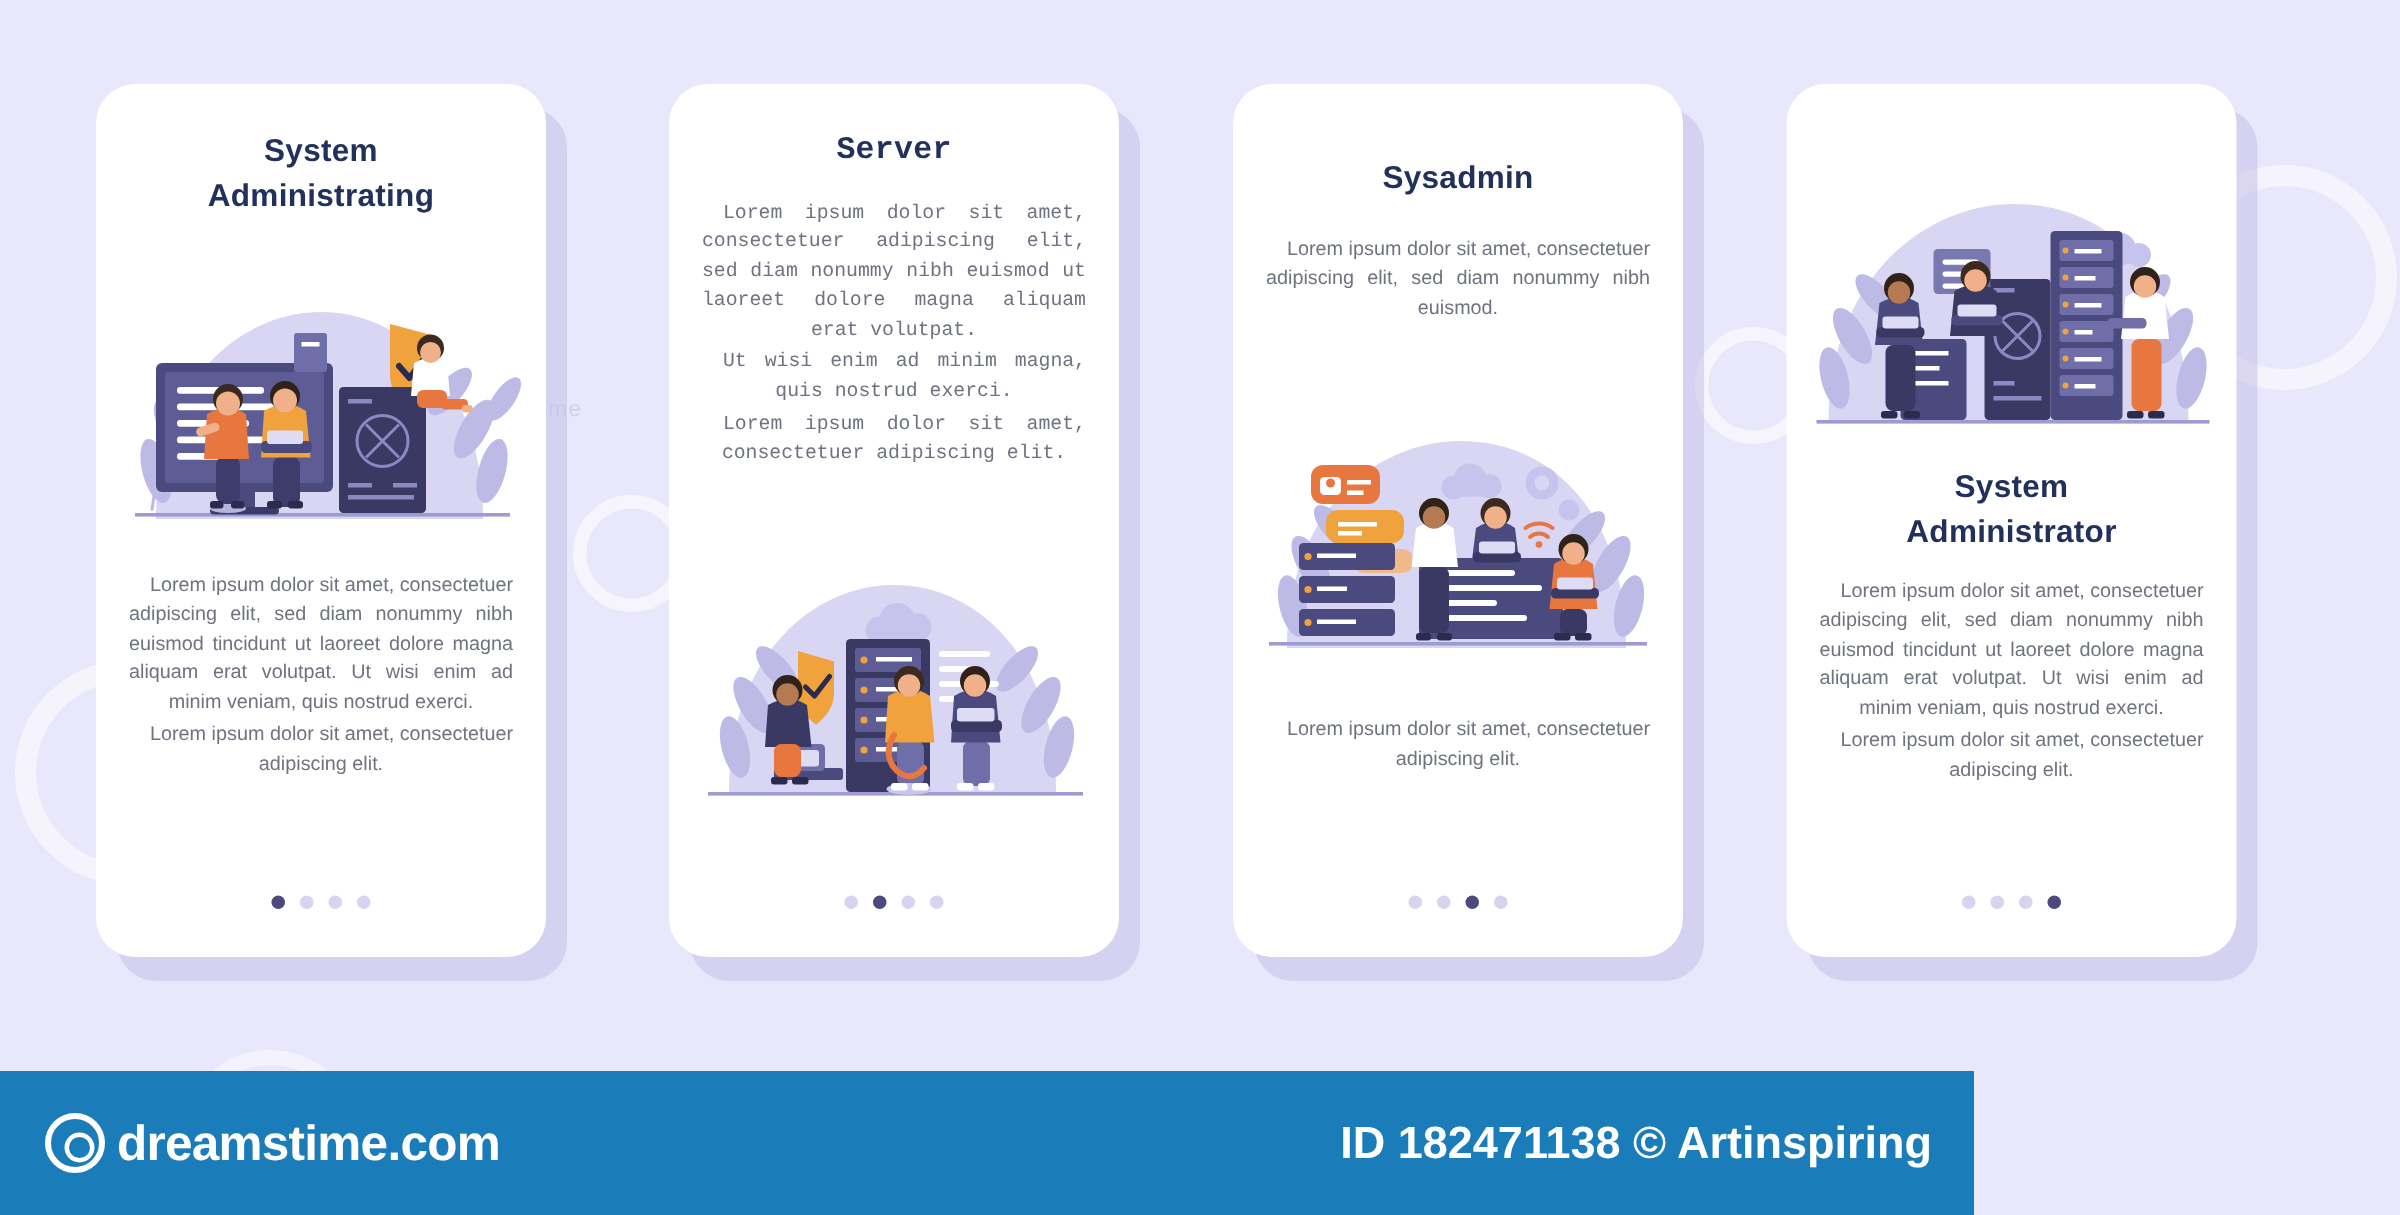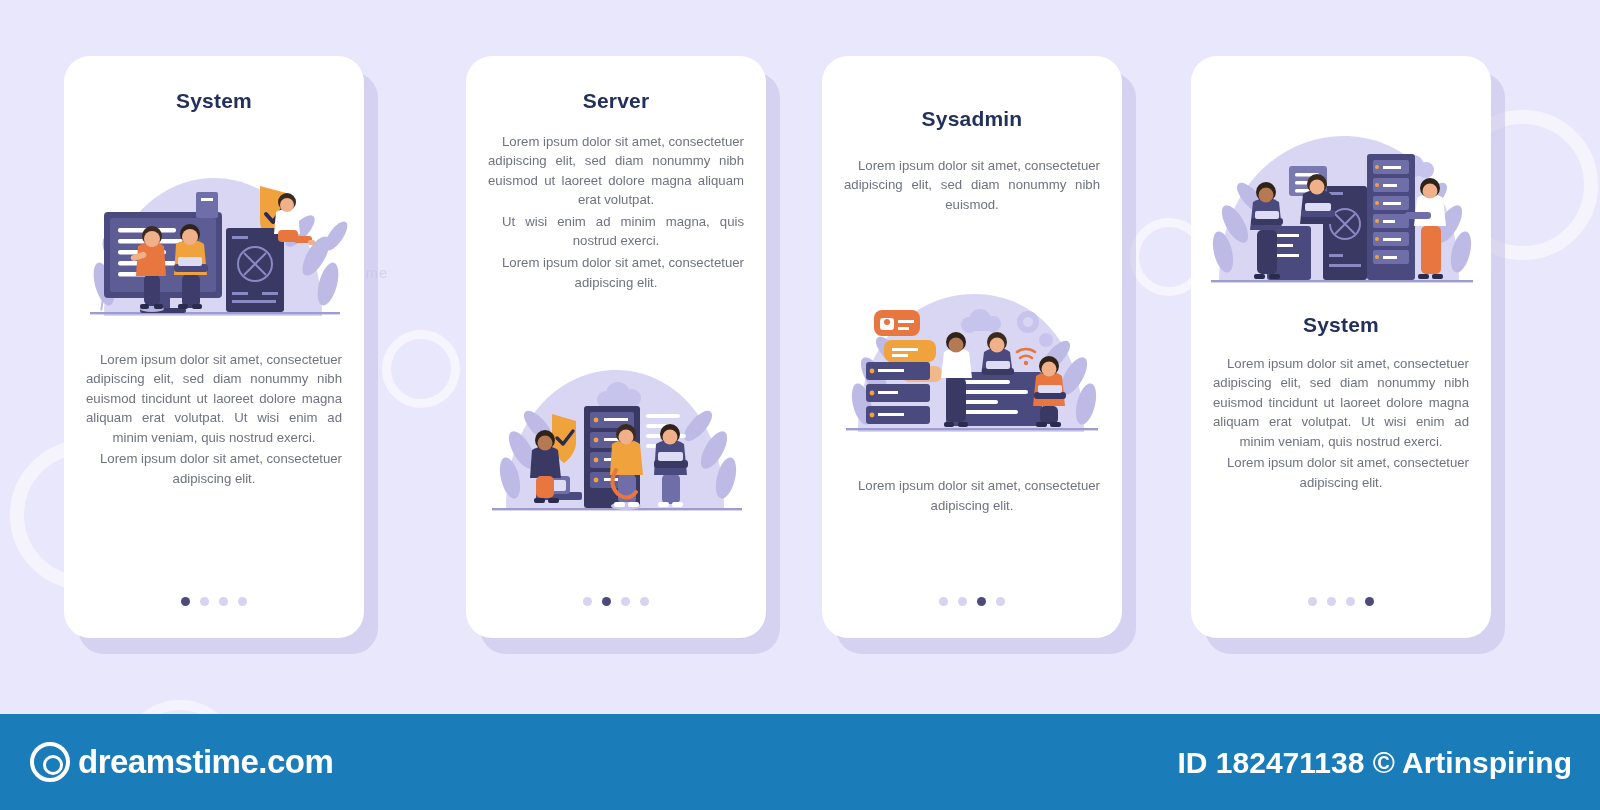--- a/index.html
+++ b/index.html
@@ -48,21 +48,21 @@
     position: absolute;
     top: 56px;
     width: 300px;
     height: 582px;
     background: #ffffff;
     border-radius: 26px;
     box-shadow: 14px 16px 0 0 rgba(196,192,232,0.55);
     overflow: hidden;
   }
   #card1 { left: 64px; }
-  #card2 { left: 466px; }
+  #card2 { left: 446px; font-family: Liberation Mono, monospace; }
   #card3 { left: 822px; }
   #card4 { left: 1191px; }
 
   .card-title {
     text-align: center;
     color: #22305c;
     font-weight: bold;
     font-size: 21px;
     line-height: 1.42;
     margin: 30px 26px 0 26px;
@@ -92,21 +92,21 @@
   .dot.active { background: #4c4a7d; }
 
   
   .illus { position: relative; width: 300px; }
   .illus svg { display: block; }
 
   
   #footer {
     position: absolute;
     left: 0; bottom: 0;
-    width: 1600px; height: 96px;
+    width: 1316px; height: 96px;
     background: #1a7cb8;
     color: #ffffff;
   }
   #footer .brand {
     position: absolute;
     left: 30px; top: 28px;
     font-size: 33px;
     font-weight: bold;
     letter-spacing: -0.5px;
     display: flex; align-items: center;
@@ -154,20 +154,21 @@
   <div class="wm-swirl"></div>
 
   <div class="wm-text" style="left:300px; top:264px;">dreamstime</div>
   <div class="wm-text" style="left:900px; top:300px;">dreamstime</div>
   <div class="wm-text" style="left:1210px; top:508px;">dreamstime</div>
   <div class="wm-text" style="left:560px; top:268px;">dreamstime</div>
 
   <div class="card" id="card1">
     <div class="card-title">
       <div>System</div>
+      <div>Administrating</div>
     </div>
 
     <div class="illus">
       <svg width="300" height="220" viewBox="0 0 300 220" aria-hidden="true">
 
         <path d="M40 200 C40 110 95 62 150 62 C205 62 258 110 258 200 Z" fill="#d8d6f3"></path>
 
         <g fill="#bdbae6">
           <ellipse cx="52" cy="140" rx="9" ry="22" transform="rotate(-30 52 140)"></ellipse>
           <ellipse cx="40" cy="168" rx="9" ry="22" transform="rotate(-15 40 168)"></ellipse>
@@ -587,20 +588,21 @@
           <rect x="230" y="152" width="20" height="48" rx="5" fill="#e8763f"></rect>
           <rect x="214" y="138" width="26" height="7" rx="3" fill="#6f6ea8"></rect>
           <rect x="227" y="200" width="11" height="5" rx="2" fill="#2b2b50"></rect>
           <rect x="241" y="200" width="11" height="5" rx="2" fill="#2b2b50"></rect>
         </g>
       </svg>
     </div>
 
     <div class="card-title" style="margin-top:6px;">
       <div>System</div>
+      <div>Administrator</div>
     </div>
 
     <div class="card-body">
       <p>Lorem ipsum dolor sit amet, consectetuer adipiscing elit, sed diam nonummy nibh euismod tincidunt ut laoreet dolore magna aliquam erat volutpat. Ut wisi enim ad minim veniam, quis nostrud exerci.</p>
       <p>Lorem ipsum dolor sit amet, consectetuer adipiscing elit.</p>
     </div>
 
     <div class="dots">
       <span class="dot"></span>
       <span class="dot"></span>

